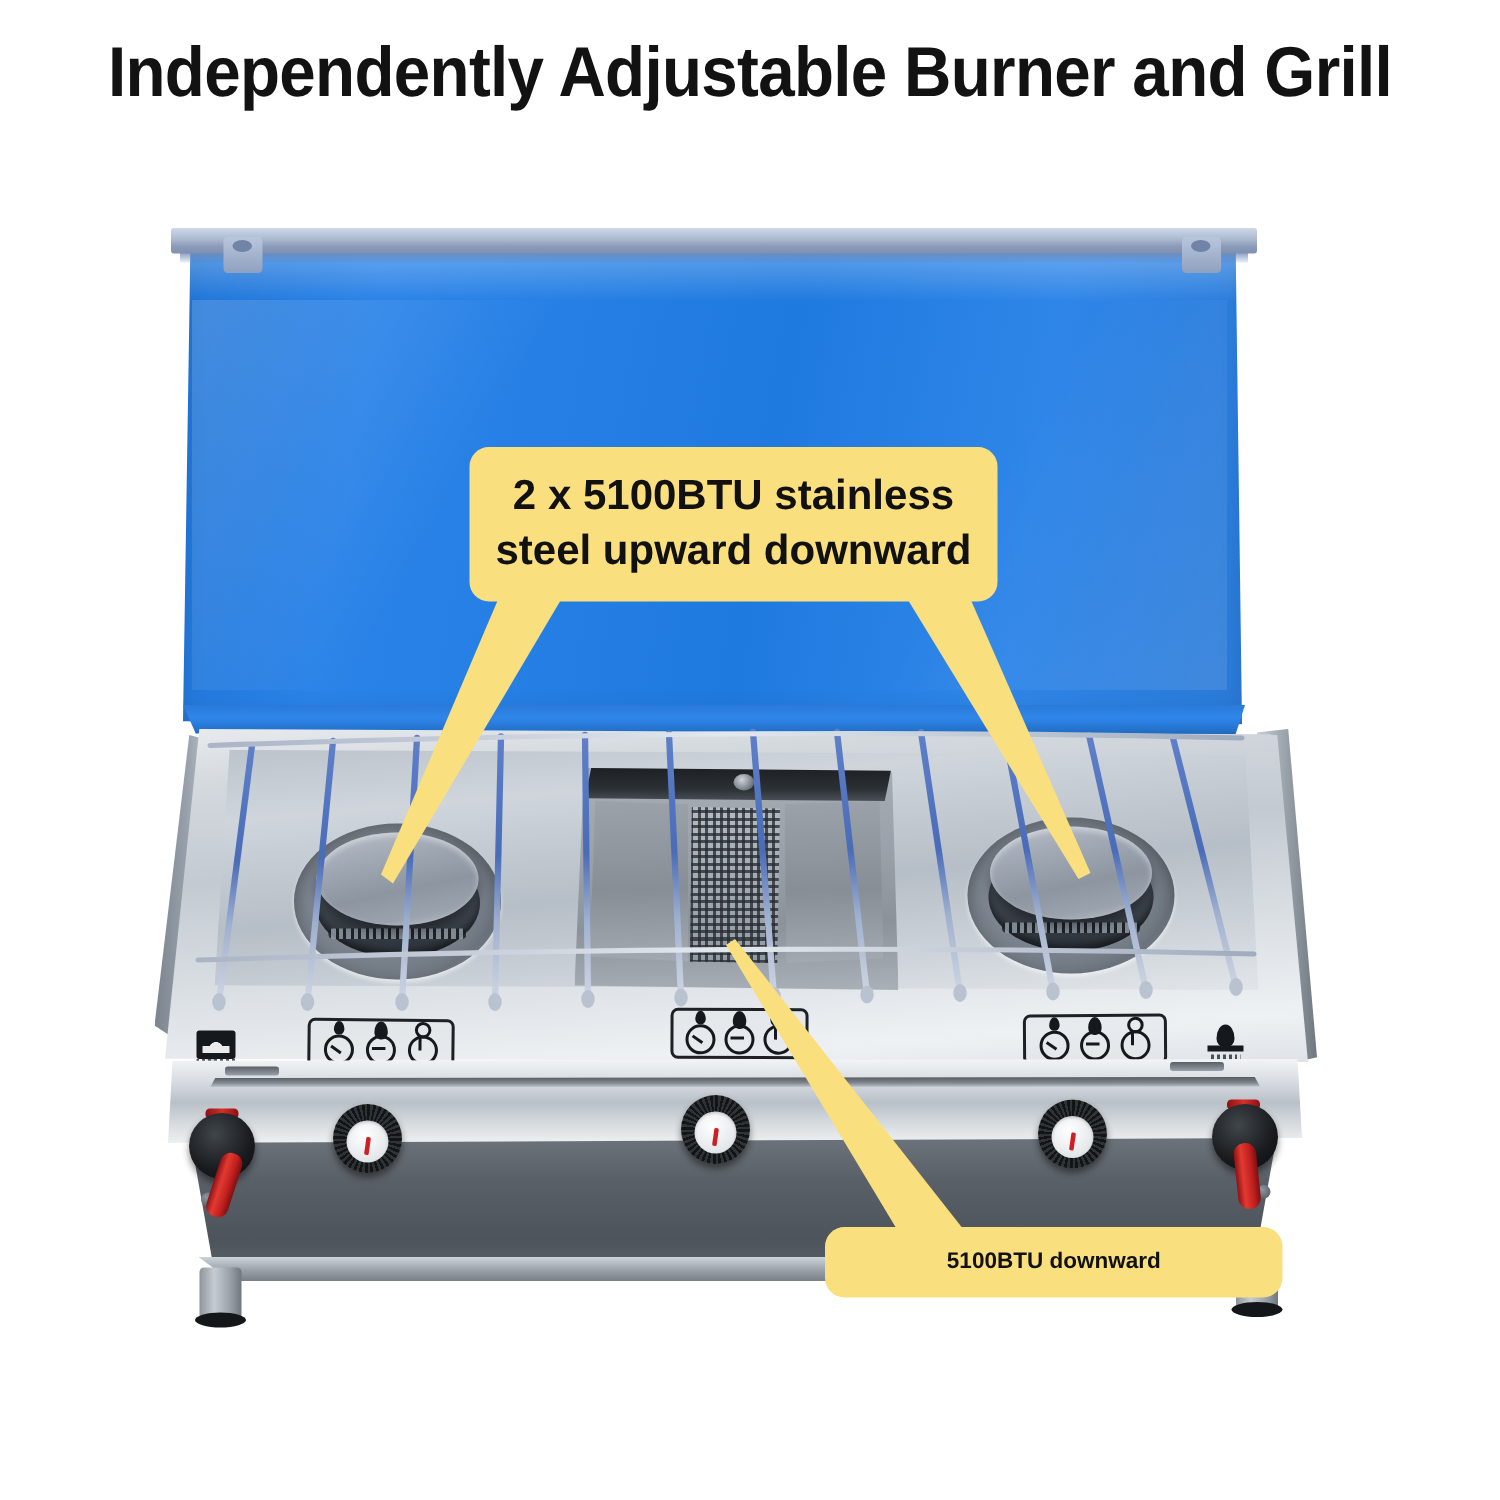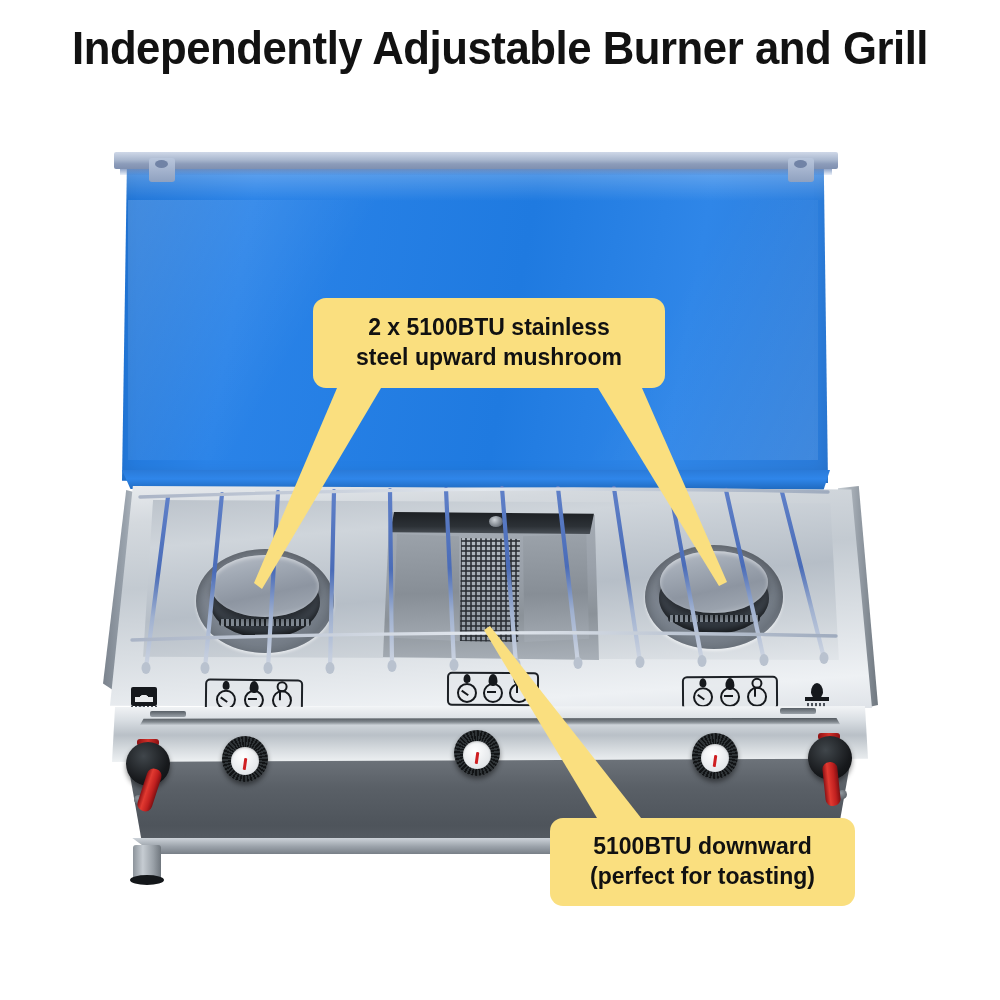--- a/index.html
+++ b/index.html
@@ -522,28 +522,28 @@
     font-weight: bold;
     text-align: center;
     line-height: 1.32;
     box-sizing: border-box;
   }
   #callout-top {
     left: 313px;
     top: 298px;
     width: 352px;
     padding: 14px 16px 15px 16px;
-    font-size: 23px;
+    font-size: 28px;
   }
   #callout-bottom {
     left: 550px;
     top: 818px;
     width: 305px;
     padding: 13px 14px 14px 14px;
-    font-size: 23px;
+    font-size: 15px;
   }
   .pointers {
     position: absolute;
     left: 0; top: 0;
     width: 1000px; height: 1000px;
     pointer-events: none;
   }
 </style>
 </head>
 <body>
@@ -718,21 +718,20 @@
   <svg class="pointers" viewBox="0 0 1000 1000">
     <g fill="#fadf7f">
       <polygon points="337,388 381,388 262,589 254,583"></polygon>
       <polygon points="598,388 642,388 727,582 719,586"></polygon>
       <polygon points="600,823 645,823 490,626 484,630"></polygon>
     </g>
   </svg>
 
   <div class="callout" id="callout-top">
     <div>2 x 5100BTU stainless</div>
-    <div>steel upward mushroom</div>
+    <div>steel upward downward</div>
   </div>
 
   <div class="callout" id="callout-bottom">
     <div>5100BTU downward</div>
-    <div>(perfect for toasting)</div>
   </div>
 
 </div>
 
 </body></html>

